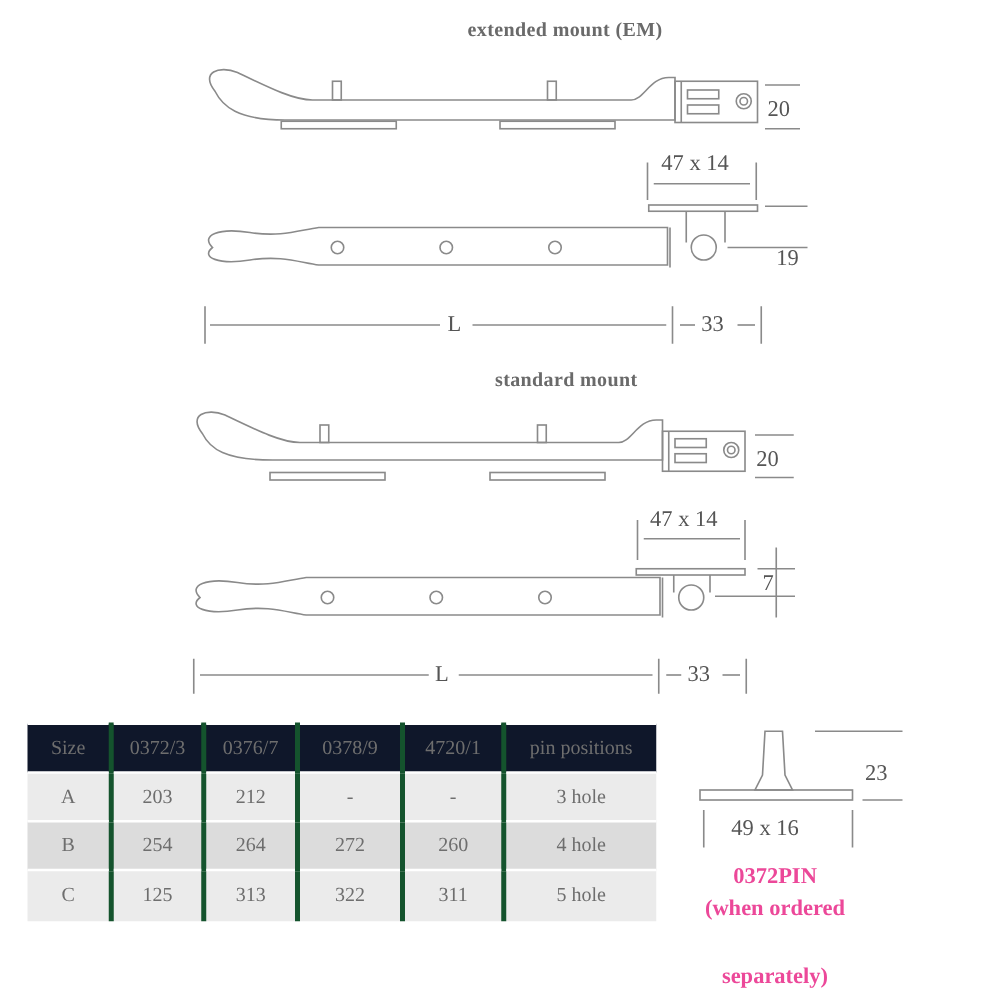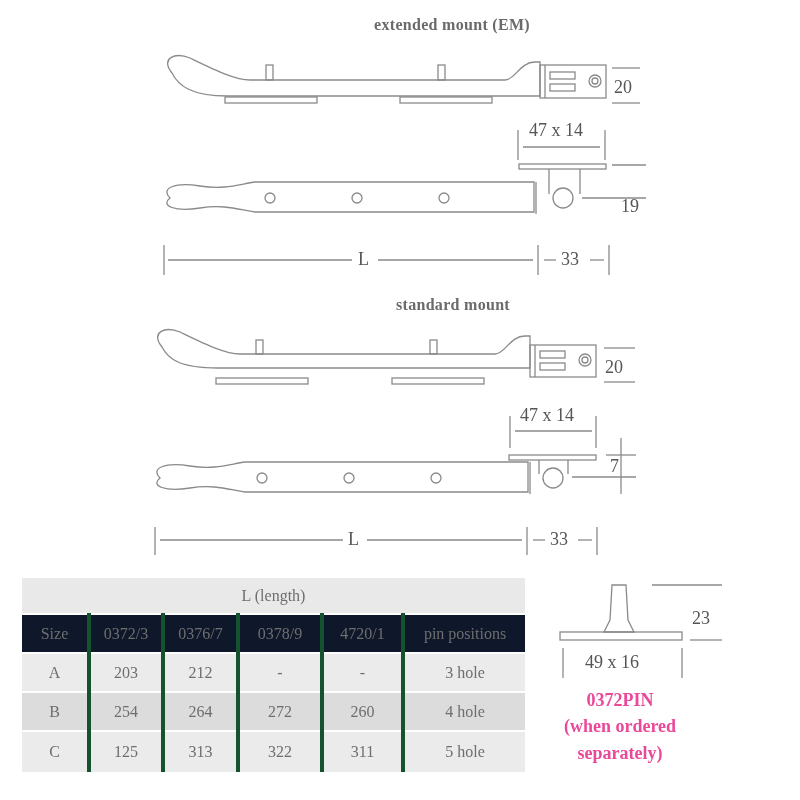--- a/index.html
+++ b/index.html
@@ -120,23 +120,20 @@
 <div class="dim" style="left:561px;top:249px;">33</div>
 
 <div class="dim" style="left:605px;top:357px;">20</div>
 <div class="dim" style="left:520px;top:405px;">47 x 14</div>
 <div class="dim" style="left:610px;top:456px;">7</div>
 <div class="dim" style="left:348px;top:529px;">L</div>
 <div class="dim" style="left:550px;top:529px;">33</div>
 
 <table class="tbl">
   <tbody>
-      <tr class="t">
-        <td colspan="6">L (length)</td>
-      </tr>
   <tr class="h">
     <td style="width:65px">Size</td>
     <td style="width:70px">0372/3</td>
     <td style="width:71px">0376/7</td>
     <td style="width:80px">0378/9</td>
     <td style="width:77px">4720/1</td>
     <td>pin positions</td>
   </tr>
   <tr class="a">
     <td>A</td>
@@ -162,13 +159,13 @@
     <td>311</td>
     <td>5 hole</td>
   </tr>
 </tbody>
   </table>
 
 <div class="dim" style="left:692px;top:608px;">23</div>
 <div class="dim" style="left:585px;top:652px;">49 x 16</div>
 <div class="pin" style="top:690px;left:530px;">0372PIN</div>
 <div class="pin" style="top:716px;left:530px;">(when ordered</div>
-<div class="pin" style="top:743px;left:530px;">separately)</div>
+<div class="pin" style="top:770px;left:530px;">separately)</div>
 
 </body></html>

